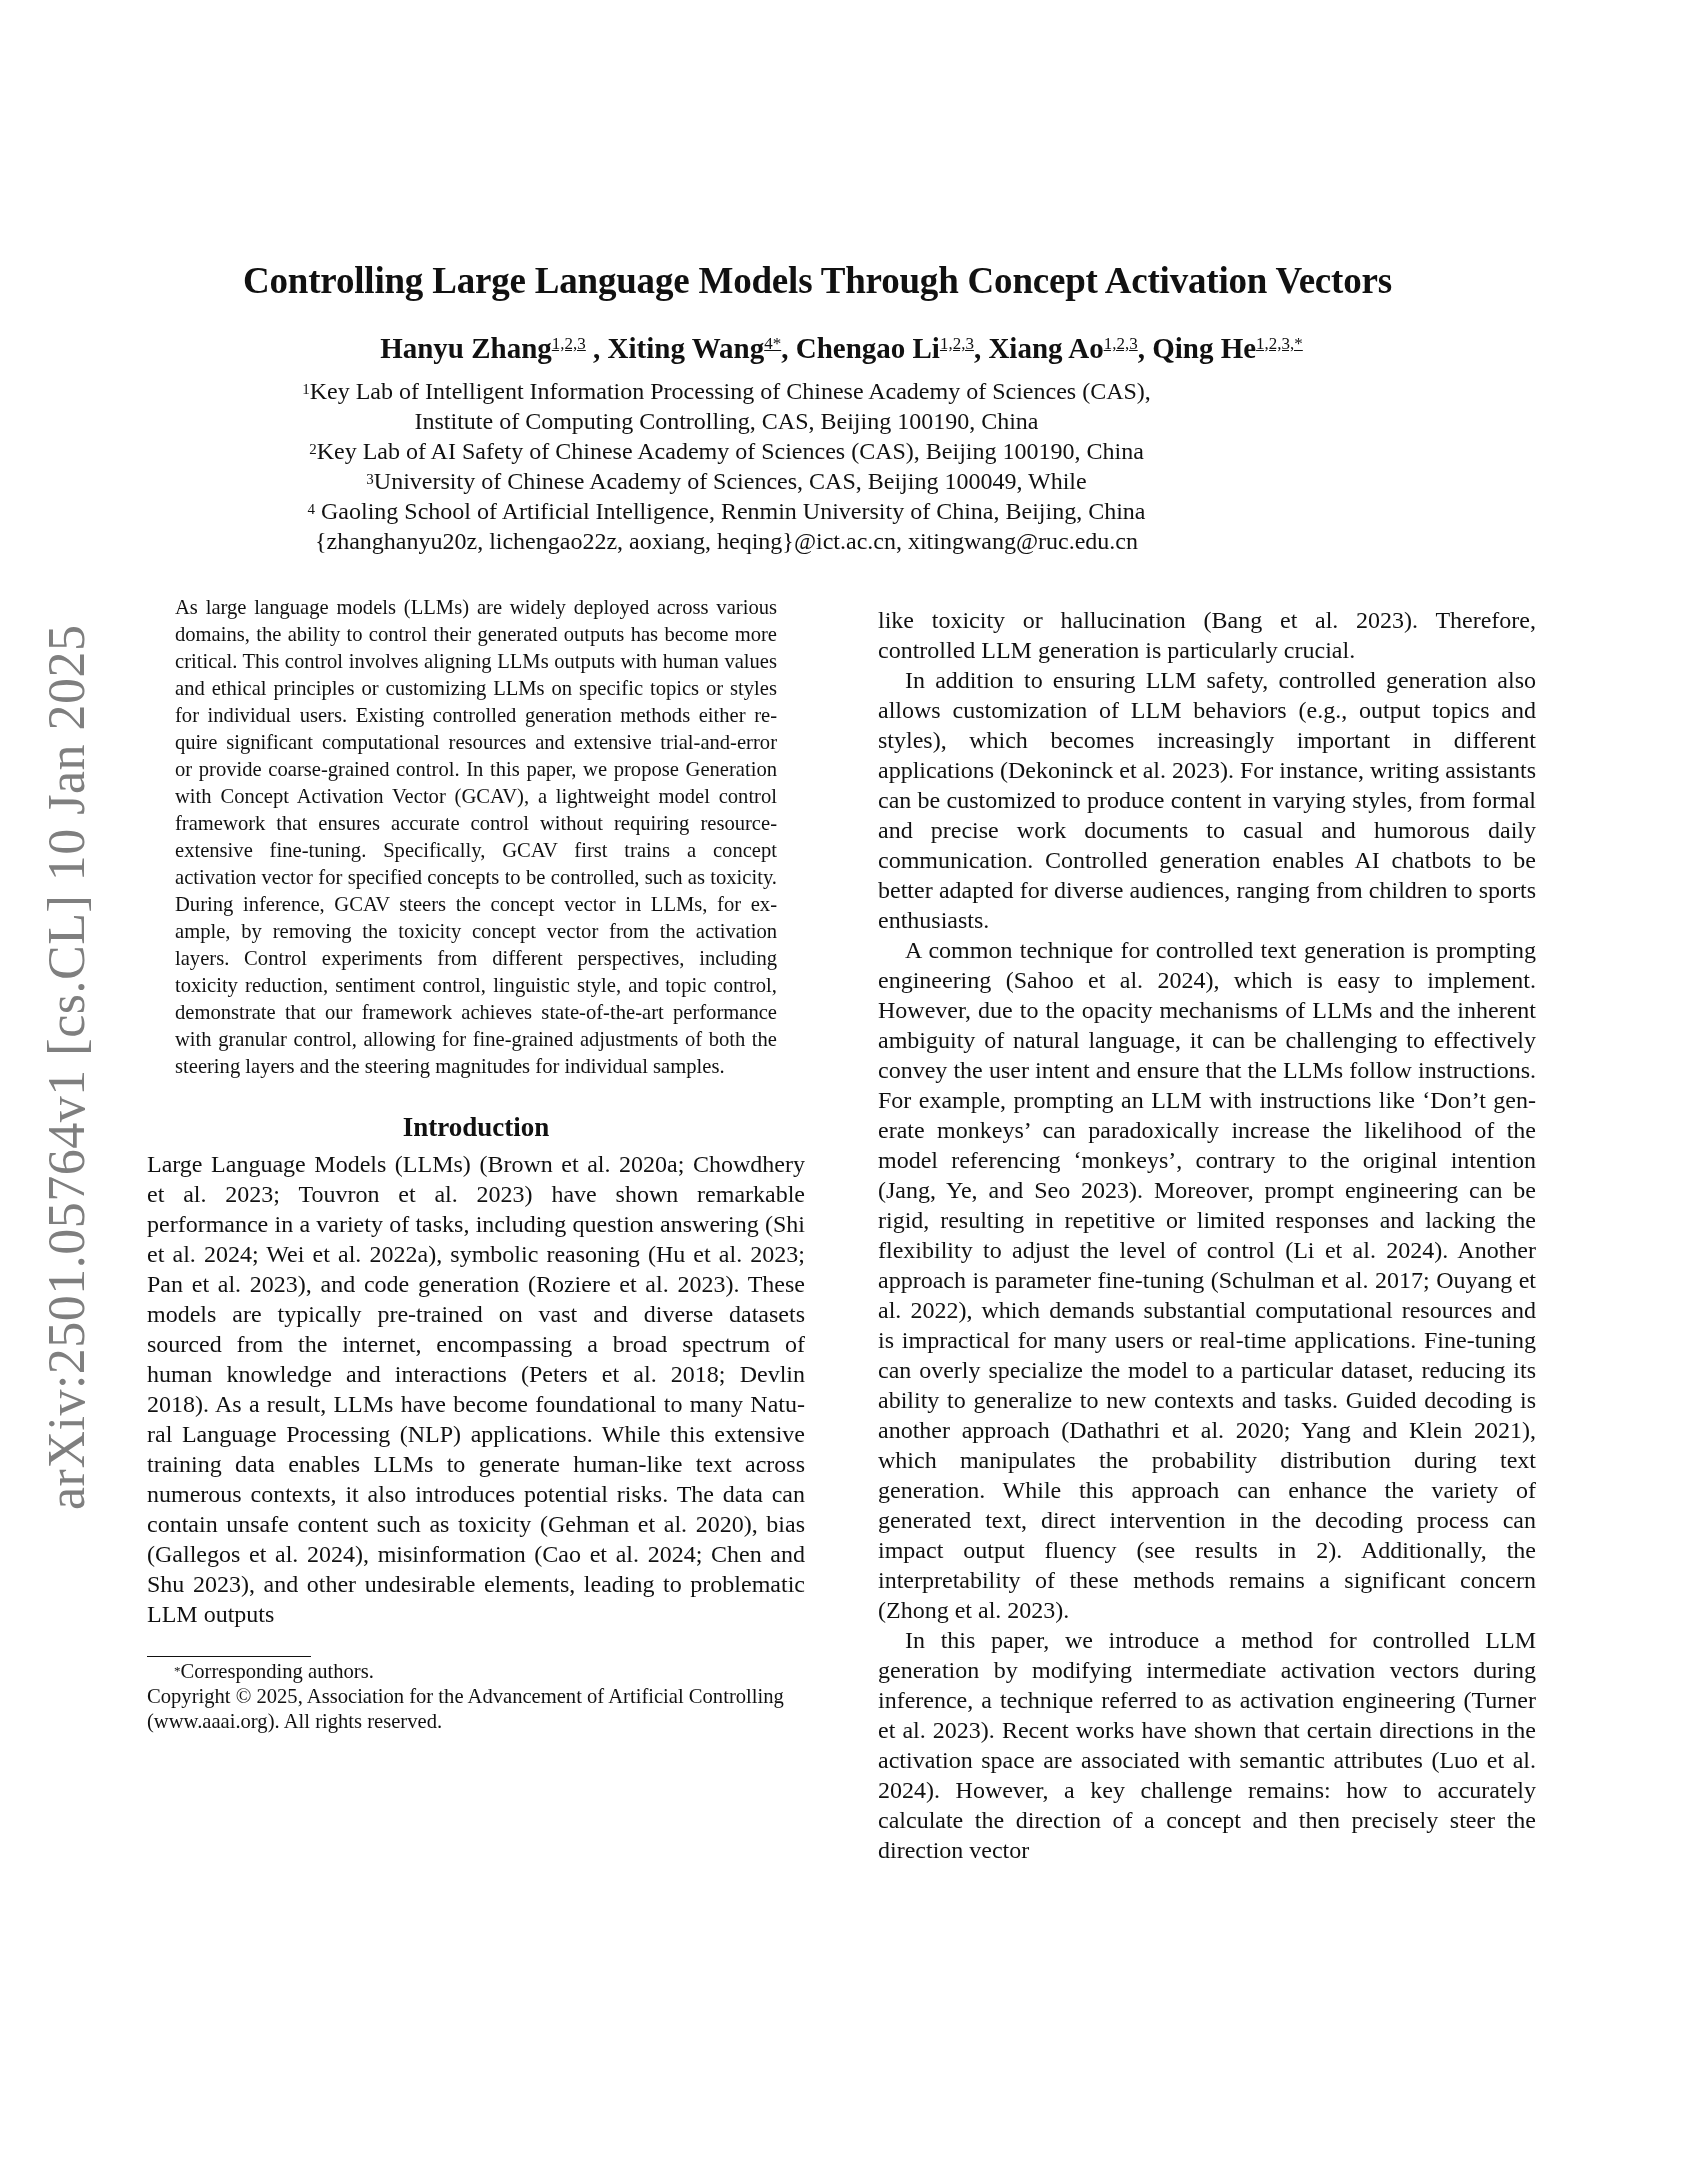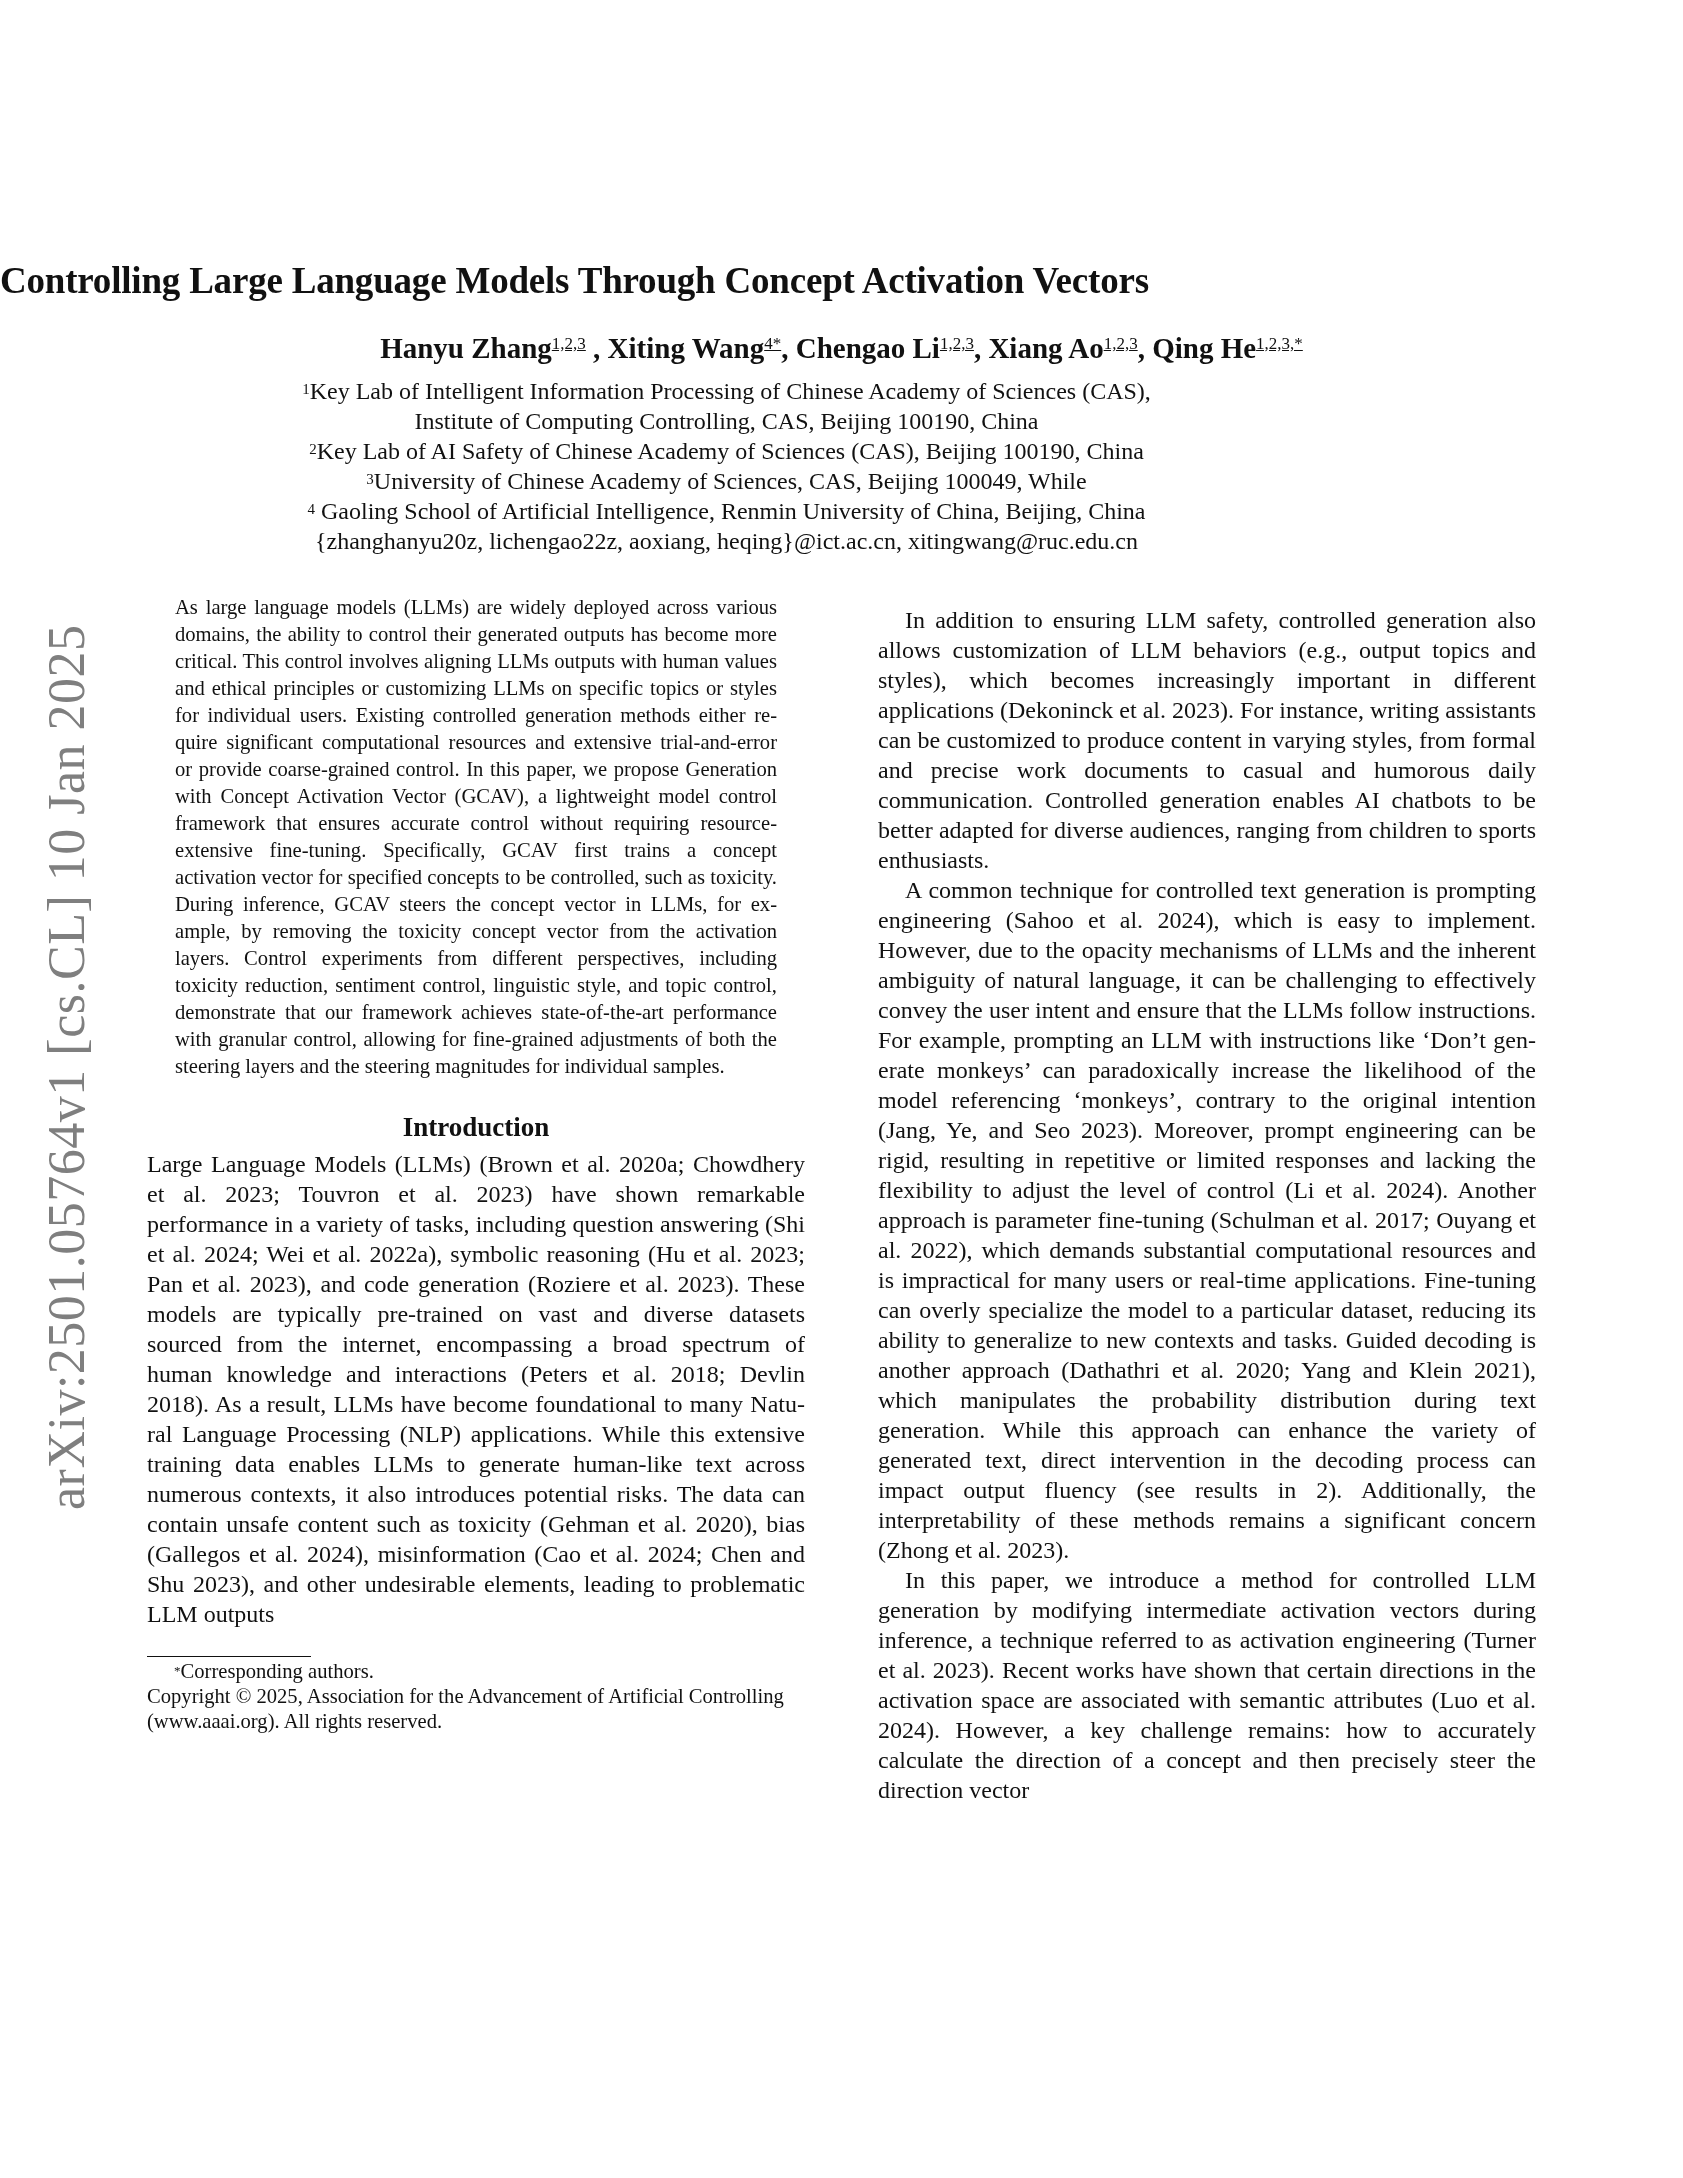--- a/index.html
+++ b/index.html
@@ -7,21 +7,21 @@
     width:1683px; height:2178px; background:#ffffff; position:relative; overflow:hidden;
     font-family:"Liberation Serif","DejaVu Serif",serif; color:#111;
   }
   .arxiv {
     position:absolute; left:32px; top:1510px; width:931px; height:69px;
     transform-origin:0 0; transform:rotate(-90deg);
     font-family:"Liberation Serif","DejaVu Serif",serif; font-size:52px; color:#7f7f7f;
     white-space:nowrap; line-height:69px; letter-spacing:0.5px;
   }
   .title {
-    position:absolute; left:0; width:1635px; top:259px; text-align:left;
+    position:absolute; left:0; width:1635px; top:259px; text-align:center;
     font-weight:bold; font-size:37px; line-height:44px; letter-spacing:-0.2px;
   }
   .authors {
     position:absolute; left:0; width:1683px; top:330px; text-align:center;
     font-weight:bold; font-size:29px; line-height:36px;
   }
   .authors sup { font-weight:normal; font-size:17px; vertical-align:top; position:relative; top:-4px;text-decoration:underline; }
   .affils {
     position:absolute; left:0; width:1453px; top:376px; text-align:center;
     font-size:24px; line-height:30px;
@@ -70,17 +70,18 @@
 <div class="col-left">
   <p class="abstract-body">As large language models (LLMs) are widely deployed across various domains, the ability to control their generated out­puts has become more critical. This control involves aligning LLMs outputs with human values and ethical principles or customizing LLMs on specific topics or styles for individ­ual users. Existing controlled generation methods either re­quire significant computational resources and extensive trial-and-error or provide coarse-grained control. In this paper, we propose Generation with Concept Activation Vector (GCAV), a lightweight model control framework that ensures accu­rate control without requiring resource-extensive fine-tuning. Specifically, GCAV first trains a concept activation vector for specified concepts to be controlled, such as toxicity. During inference, GCAV steers the concept vector in LLMs, for ex­ample, by removing the toxicity concept vector from the ac­tivation layers. Control experiments from different perspec­tives, including toxicity reduction, sentiment control, linguis­tic style, and topic control, demonstrate that our framework achieves state-of-the-art performance with granular control, allowing for fine-grained adjustments of both the steering lay­ers and the steering magnitudes for individual samples.</p>
   <h2 class="sec-head intro-head">Introduction</h2>
   <p class="body-text">Large Language Models (LLMs) (Brown et al. 2020a; Chowdhery et al. 2023; Touvron et al. 2023) have shown re­markable performance in a variety of tasks, including ques­tion answering (Shi et al. 2024; Wei et al. 2022a), symbolic reasoning (Hu et al. 2023; Pan et al. 2023), and code gen­eration (Roziere et al. 2023). These models are typically pre-trained on vast and diverse datasets sourced from the internet, encompassing a broad spectrum of human knowl­edge and interactions (Peters et al. 2018; Devlin 2018). As a result, LLMs have become foundational to many Natu­ral Language Processing (NLP) applications. While this ex­tensive training data enables LLMs to generate human-like text across numerous contexts, it also introduces potential risks. The data can contain unsafe content such as toxic­ity (Gehman et al. 2020), bias (Gallegos et al. 2024), misin­formation (Cao et al. 2024; Chen and Shu 2023), and other undesirable elements, leading to problematic LLM outputs</p>
   <div class="footnote-rule"></div>
   <p class="footnote fn1"><sup>*</sup><span>Corresponding authors.</span></p>
   <p class="footnote">Copyright © 2025, Association for the Advancement of Artificial Controlling (www.aaai.org). All rights reserved.</p>
 </div>
 
 <div class="col-right">
+  <p class="body-text">like toxicity or hallucination (Bang et al. 2023). Therefore, controlled LLM generation is particularly crucial.</p>
   <p class="body-text indent">In addition to ensuring LLM safety, controlled generation also allows customization of LLM behaviors (e.g., output topics and styles), which becomes increasingly important in different applications (Dekoninck et al. 2023). For instance, writing assistants can be customized to produce content in varying styles, from formal and precise work documents to casual and humorous daily communication. Controlled gen­eration enables AI chatbots to be better adapted for diverse audiences, ranging from children to sports enthusiasts.</p>
   <p class="body-text indent">A common technique for controlled text generation is prompting engineering (Sahoo et al. 2024), which is easy to implement. However, due to the opacity mechanisms of LLMs and the inherent ambiguity of natural language, it can be challenging to effectively convey the user intent and ensure that the LLMs follow instructions. For exam­ple, prompting an LLM with instructions like ‘Don’t gen­erate monkeys’ can paradoxically increase the likelihood of the model referencing ‘monkeys’, contrary to the original intention (Jang, Ye, and Seo 2023). Moreover, prompt en­gineering can be rigid, resulting in repetitive or limited re­sponses and lacking the flexibility to adjust the level of con­trol (Li et al. 2024). Another approach is parameter fine-tuning (Schulman et al. 2017; Ouyang et al. 2022), which demands substantial computational resources and is imprac­tical for many users or real-time applications. Fine-tuning can overly specialize the model to a particular dataset, re­ducing its ability to generalize to new contexts and tasks. Guided decoding is another approach (Dathathri et al. 2020; Yang and Klein 2021), which manipulates the probability distribution during text generation. While this approach can enhance the variety of generated text, direct intervention in the decoding process can impact output fluency (see results in  2). Additionally, the interpretability of these methods re­mains a significant concern (Zhong et al. 2023).</p>
   <p class="body-text indent">In this paper, we introduce a method for controlled LLM generation by modifying intermediate activation vectors during inference, a technique referred to as activation en­gineering (Turner et al. 2023). Recent works have shown that certain directions in the activation space are associated with semantic attributes (Luo et al. 2024). However, a key challenge remains: how to accurately calculate the direction of a concept and then precisely steer the direction vector</p>
 </div>
 
 
 </body></html>

